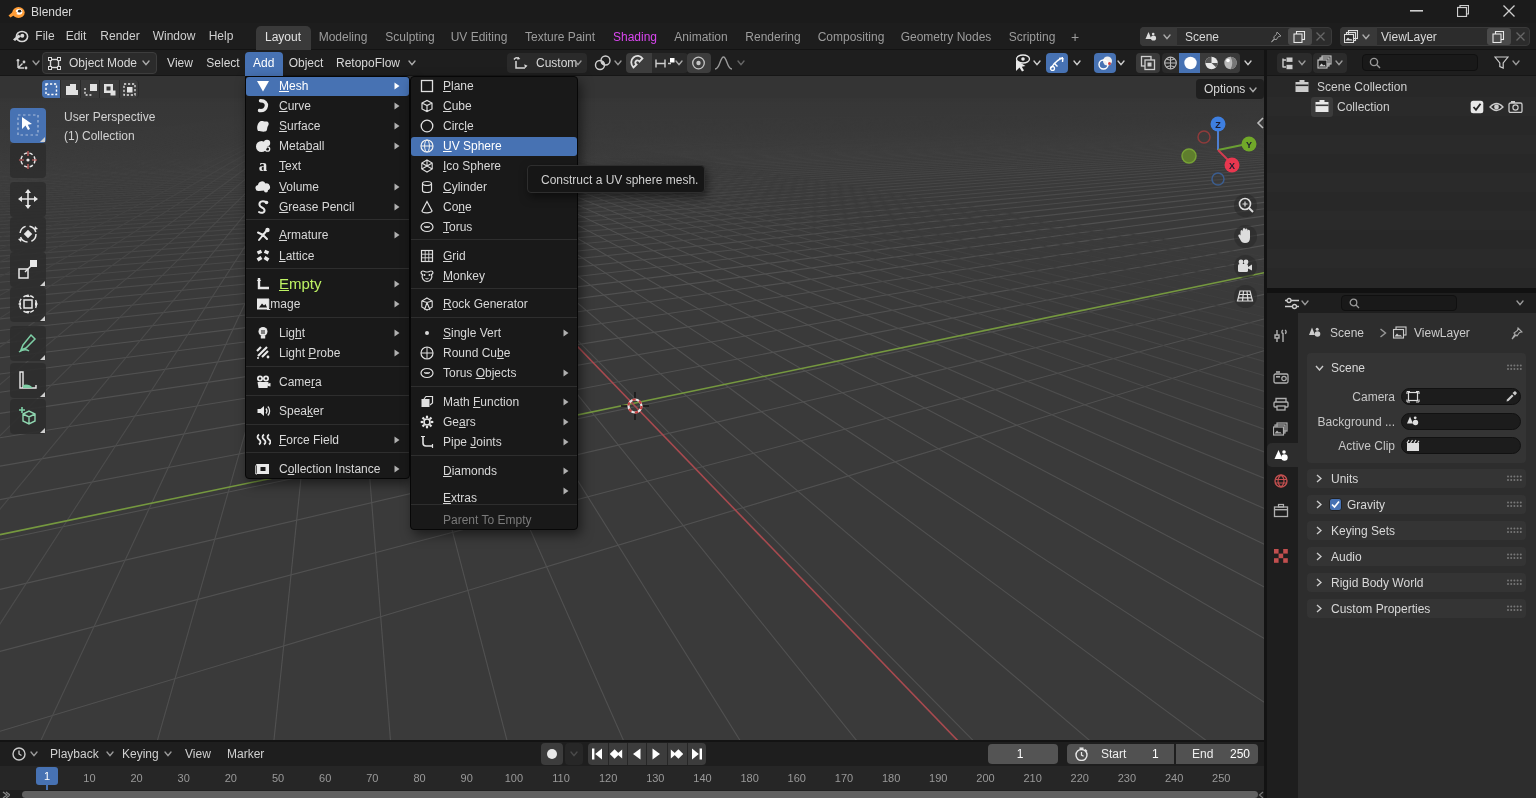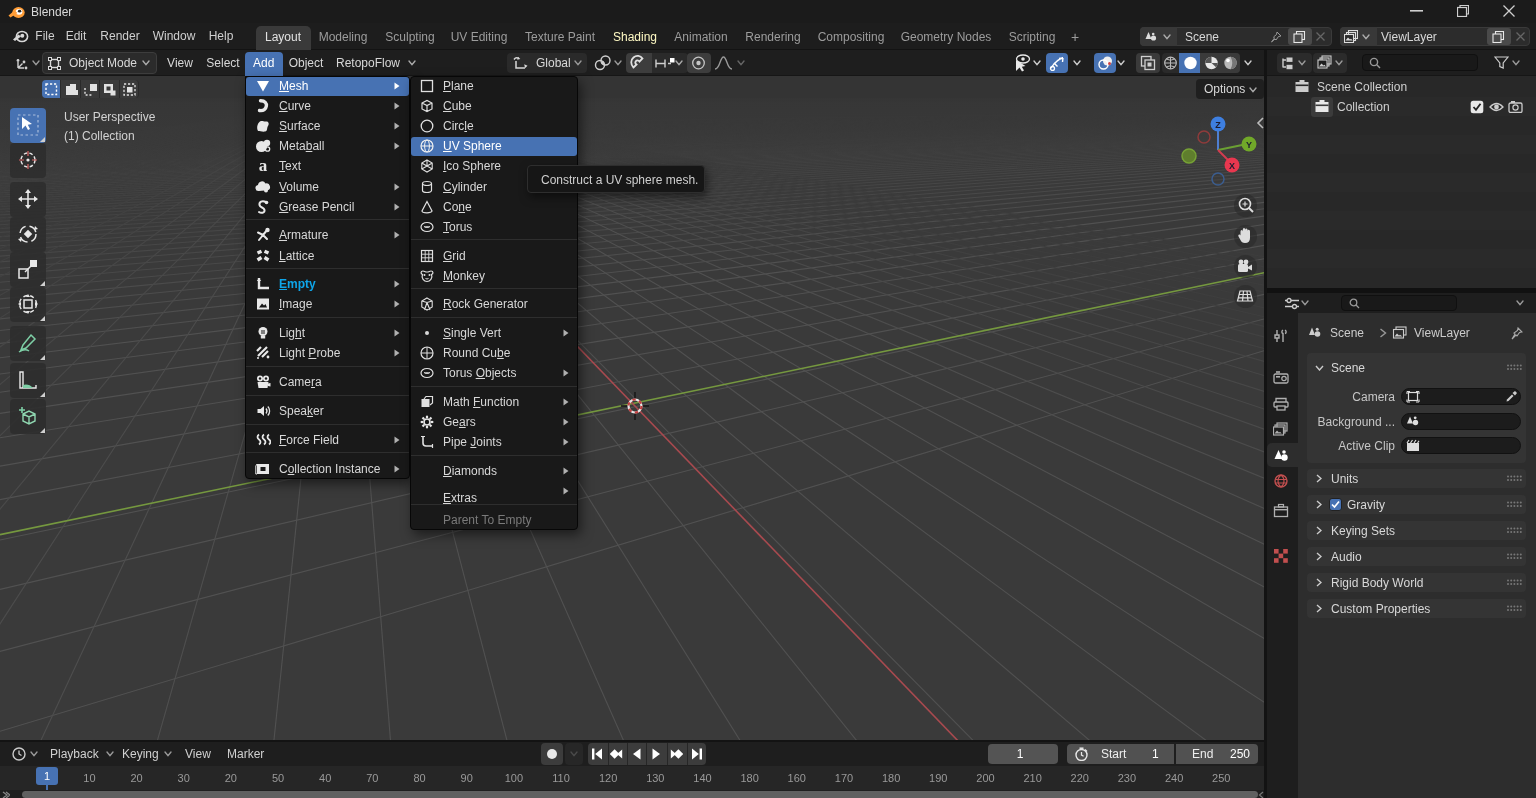--- a/index.html
+++ b/index.html
@@ -36,21 +36,21 @@
 <div class="t " style="left:76px;top:27px;font-size:12px;color:#cfcfcf;transform:translateX(-50%)">Edit</div>
 <div class="t " style="left:120px;top:27px;font-size:12px;color:#cfcfcf;transform:translateX(-50%)">Render</div>
 <div class="t " style="left:174px;top:27px;font-size:12px;color:#cfcfcf;transform:translateX(-50%)">Window</div>
 <div class="t " style="left:221px;top:27px;font-size:12px;color:#cfcfcf;transform:translateX(-50%)">Help</div>
 <div class="" style="left:256px;top:26px;width:55px;height:24px;background:#3a3a3a;border-radius:5px 5px 0 0"></div>
 <div class="t " style="left:283px;top:28px;font-size:12px;color:#e2e2e2;transform:translateX(-50%)">Layout</div>
 <div class="t " style="left:343px;top:28px;font-size:12px;color:#9c9c9c;transform:translateX(-50%)">Modeling</div>
 <div class="t " style="left:410px;top:28px;font-size:12px;color:#9c9c9c;transform:translateX(-50%)">Sculpting</div>
 <div class="t " style="left:479px;top:28px;font-size:12px;color:#9c9c9c;transform:translateX(-50%)">UV Editing</div>
 <div class="t " style="left:560px;top:28px;font-size:12px;color:#9c9c9c;transform:translateX(-50%)">Texture Paint</div>
-<div class="t " style="left:635px;top:28px;font-size:12px;color:#fef9c3;transform:translateX(-50%)">Shading</div>
+<div class="t " style="left:635px;top:28px;font-size:12px;color:#d946ef;transform:translateX(-50%)">Shading</div>
 <div class="t " style="left:701px;top:28px;font-size:12px;color:#9c9c9c;transform:translateX(-50%)">Animation</div>
 <div class="t " style="left:773px;top:28px;font-size:12px;color:#9c9c9c;transform:translateX(-50%)">Rendering</div>
 <div class="t " style="left:851px;top:28px;font-size:12px;color:#9c9c9c;transform:translateX(-50%)">Compositing</div>
 <div class="t " style="left:946px;top:28px;font-size:12px;color:#9c9c9c;transform:translateX(-50%)">Geometry Nodes</div>
 <div class="t " style="left:1032px;top:28px;font-size:12px;color:#9c9c9c;transform:translateX(-50%)">Scripting</div>
 <div class="t " style="left:1075px;top:28px;font-size:14px;color:#9c9c9c;transform:translateX(-50%)">+</div>
 <div class="" style="left:1140px;top:27px;width:192px;height:19px;background:#2c2c2c;border-radius:4px;border:1px solid #3a3a3a"></div>
 <div class="" style="left:1140px;top:27px;width:37px;height:19px;background:#383838;border-radius:4px 0 0 4px"></div>
 <svg style="position:absolute;left:1145px;top:31px;" width="12" height="11" viewBox="0 0 12 11">
     <path d="M3.5 1 L6.5 8 L0.5 8 Z" fill="#ddd"></path>
@@ -358,21 +358,21 @@
     <path d="M1 1 L4 4.6 L7 1" stroke="#aaa" stroke-width="1.4" fill="none" stroke-linecap="round"></path>
   </svg>
 <div class="" style="left:507px;top:53px;width:80px;height:20px;background:#2a2a2a;border-radius:4px"></div>
 <svg style="position:absolute;left:512px;top:56px;" width="16" height="15" viewBox="0 0 16 15">
     <path d="M4 5 L4 12 L13 12" stroke="#d8d8d8" stroke-width="1.5" fill="none"></path>
     <path d="M13 12 L15 9 M13 12 L11.5 8.5" stroke="#d8d8d8" stroke-width="0" fill="none"></path>
     <path d="M12.2 8.3 L15.5 9.8 L13 12.2 Z" fill="#d8d8d8"></path>
     <path d="M2 3.5 Q4 0.5 7 2.5" stroke="#d8d8d8" stroke-width="1.4" fill="none"></path>
     <path d="M6 0.8 L8.3 3 L5.2 3.8 Z" fill="#d8d8d8"></path>
   </svg>
-<div class="t " style="left:536px;top:54px;font-size:12px;color:#d8d8d8;">Global</div>
+<div class="t " style="left:536px;top:54px;font-size:12px;color:#d8d8d8;">Custom</div>
 <svg style="position:absolute;left:574px;top:60px;" width="8" height="6" viewBox="0 0 8 6">
     <path d="M1 1 L4 4.6 L7 1" stroke="#999" stroke-width="1.4" fill="none" stroke-linecap="round"></path>
   </svg>
 <svg style="position:absolute;left:594px;top:55px;" width="18" height="16" viewBox="0 0 18 16">
     <circle cx="6" cy="10" r="4.5" fill="none" stroke="#cfcfcf" stroke-width="1.4"></circle>
     <circle cx="11.5" cy="5.5" r="4.5" fill="none" stroke="#cfcfcf" stroke-width="1.4"></circle>
     <circle cx="8.7" cy="7.8" r="1.6" fill="#cfcfcf"></circle>
   </svg>
 <svg style="position:absolute;left:614px;top:60px;" width="8" height="6" viewBox="0 0 8 6">
     <path d="M1 1 L4 4.6 L7 1" stroke="#999" stroke-width="1.4" fill="none" stroke-linecap="round"></path>
@@ -655,29 +655,29 @@
     <g stroke="#e8e8e8" stroke-width="3.4">
       <path d="M2.5 5 L6.5 3.2 M9.5 3.2 L13.5 5 M2.5 12 L6.5 9.5 M9.5 9.5 L13.5 12"></path>
     </g>
   </svg>
 <div class="t mi" style="left:279px;top:246.49999999999994px;font-size:12px;color:#d8d8d8;"><u>L</u>attice</div>
 <div class="" style="left:246px;top:268px;width:163px;height:1px;background:#2e2e2e"></div>
 <svg style="position:absolute;left:255px;top:276.29999999999995px;" width="16" height="16" viewBox="0 0 16 16">
     <path d="M4 2 L4 12 L14 12" fill="none" stroke="#e8e8e8" stroke-width="2.4"></path>
     <path d="M4 2 L1.8 5 L6.2 5 Z" fill="#e8e8e8"></path>
   </svg>
-<div class="t mi" style="left:279px;top:275.29999999999995px;font-size:12px;color:#0ea5e9;font-weight:bold;"><u>E</u>mpty</div>
+<div class="t mi" style="left:279px;top:275.29999999999995px;font-size:15px;color:#bef264;"><u>E</u>mpty</div>
 <svg style="position:absolute;left:394px;top:280.29999999999995px;" width="6" height="8" viewBox="0 0 6 8">
     <path d="M0.5 0.5 L5.5 4 L0.5 7.5 Z" fill="#b0b0b0"></path>
   </svg>
 <svg style="position:absolute;left:255px;top:296.4px;" width="16" height="16" viewBox="0 0 16 16">
     <rect x="2" y="2.5" width="12" height="11" fill="#e8e8e8"></rect>
     <path d="M4 11.5 L7 7.5 L9 9.5 L10.5 8 L12 11.5 Z" fill="#181818"></path>
   </svg>
-<div class="t mi" style="left:279px;top:295.4px;font-size:12px;color:#d8d8d8;"><u>I</u>mage</div>
+<div class="t mi" style="left:267px;top:295.4px;font-size:12px;color:#d8d8d8;"><u>I</u>mage</div>
 <svg style="position:absolute;left:394px;top:300.4px;" width="6" height="8" viewBox="0 0 6 8">
     <path d="M0.5 0.5 L5.5 4 L0.5 7.5 Z" fill="#b0b0b0"></path>
   </svg>
 <div class="" style="left:246px;top:317px;width:163px;height:1px;background:#2e2e2e"></div>
 <svg style="position:absolute;left:255px;top:325.2px;" width="16" height="16" viewBox="0 0 16 16">
     <circle cx="8" cy="6.5" r="4.5" fill="#e8e8e8"></circle>
     <rect x="5.8" y="10.5" width="4.4" height="3" fill="#e8e8e8"></rect>
     <path d="M6 6 L10 6 M6 8 L10 8" stroke="#181818" stroke-width="1"></path>
   </svg>
 <div class="t mi" style="left:279px;top:324.2px;font-size:12px;color:#d8d8d8;">Lig<u>h</u>t</div>
@@ -1228,21 +1228,21 @@
 <div class="t " style="left:1152px;top:745px;font-size:12px;color:#ffffff;">1</div>
 <div class="" style="left:1176px;top:744px;width:82px;height:20px;background:#515151;border-radius:0 4px 4px 0"></div>
 <div class="t " style="left:1192px;top:745px;font-size:12px;color:#eeeeee;">End</div>
 <div class="t " style="left:1230px;top:745px;font-size:12px;color:#ffffff;">250</div>
 <div class="" style="left:0px;top:766px;width:1264px;height:24px;background:#262626"></div>
 <div class="t " style="left:89.4px;top:769px;font-size:11px;color:#9a9a9a;transform:translateX(-50%)">10</div>
 <div class="t " style="left:136.56px;top:769px;font-size:11px;color:#9a9a9a;transform:translateX(-50%)">20</div>
 <div class="t " style="left:183.72000000000003px;top:769px;font-size:11px;color:#9a9a9a;transform:translateX(-50%)">30</div>
 <div class="t " style="left:230.88000000000002px;top:769px;font-size:11px;color:#9a9a9a;transform:translateX(-50%)">20</div>
 <div class="t " style="left:278.04px;top:769px;font-size:11px;color:#9a9a9a;transform:translateX(-50%)">50</div>
-<div class="t " style="left:325.20000000000005px;top:769px;font-size:11px;color:#9a9a9a;transform:translateX(-50%)">40</div>
+<div class="t " style="left:325.20000000000005px;top:769px;font-size:11px;color:#9a9a9a;transform:translateX(-50%)">60</div>
 <div class="t " style="left:372.36px;top:769px;font-size:11px;color:#9a9a9a;transform:translateX(-50%)">70</div>
 <div class="t " style="left:419.52px;top:769px;font-size:11px;color:#9a9a9a;transform:translateX(-50%)">80</div>
 <div class="t " style="left:466.68000000000006px;top:769px;font-size:11px;color:#9a9a9a;transform:translateX(-50%)">90</div>
 <div class="t " style="left:513.84px;top:769px;font-size:11px;color:#9a9a9a;transform:translateX(-50%)">100</div>
 <div class="t " style="left:561.0px;top:769px;font-size:11px;color:#9a9a9a;transform:translateX(-50%)">110</div>
 <div class="t " style="left:608.16px;top:769px;font-size:11px;color:#9a9a9a;transform:translateX(-50%)">120</div>
 <div class="t " style="left:655.32px;top:769px;font-size:11px;color:#9a9a9a;transform:translateX(-50%)">130</div>
 <div class="t " style="left:702.48px;top:769px;font-size:11px;color:#9a9a9a;transform:translateX(-50%)">140</div>
 <div class="t " style="left:749.64px;top:769px;font-size:11px;color:#9a9a9a;transform:translateX(-50%)">180</div>
 <div class="t " style="left:796.8px;top:769px;font-size:11px;color:#9a9a9a;transform:translateX(-50%)">160</div>

